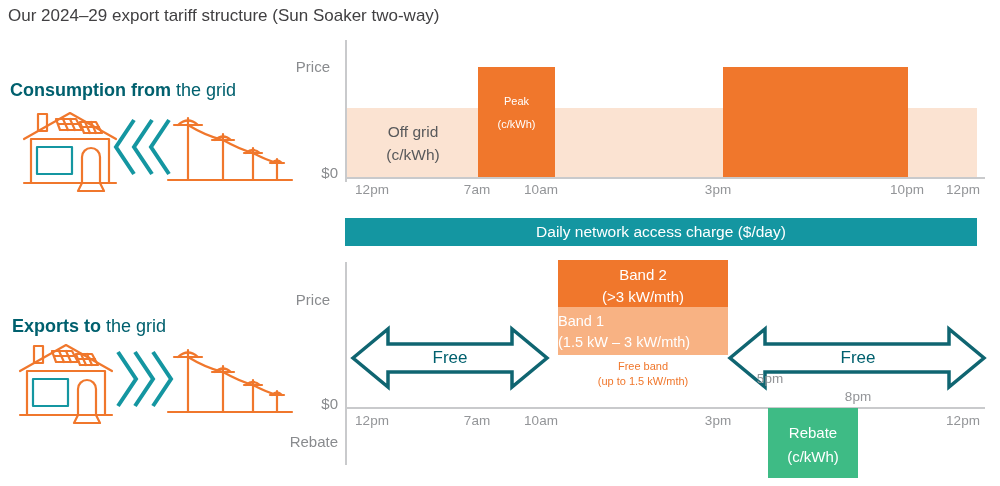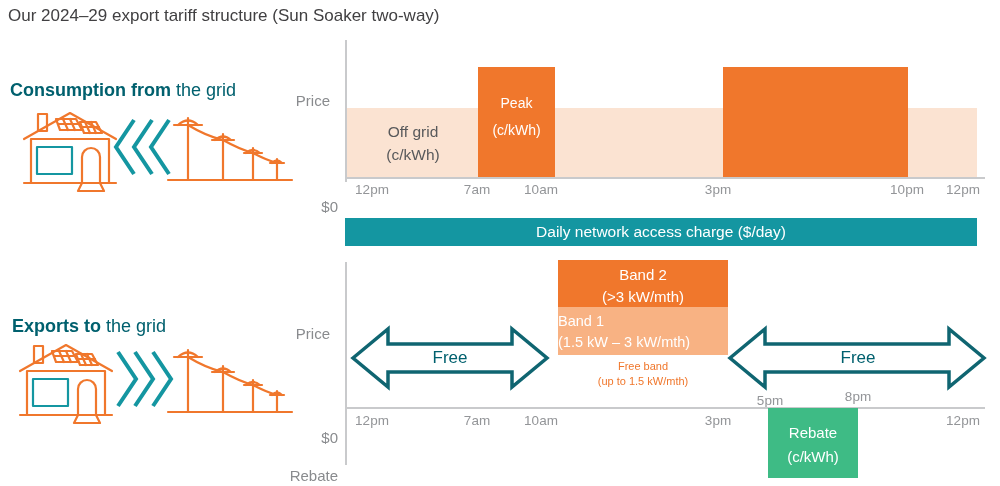--- a/index.html
+++ b/index.html
@@ -4,26 +4,26 @@
 <style>
   html,body{margin:0;padding:0;background:#fff;}
   .canvas{
     position:relative;width:1000px;height:486px;background:#fff;overflow:hidden;
     font-family:"Liberation Sans",sans-serif;
   }
   .abs{position:absolute;}
   .page-title{left:8px;top:6px;font-size:17px;color:var(--text-dark);}
   .section-heading{font-size:18px;color:var(--teal-dark);}
   .section-heading .hb{font-weight:bold;}
-  .axis-label{color:var(--gray-label);font-size:15px;text-align:right;width:60px;margin-top:34px;}
+  .axis-label{color:var(--gray-label);font-size:15px;text-align:right;width:60px;}
   .tick{color:var(--gray-tick);font-size:13.5px;transform:translateX(-50%);white-space:nowrap;}
   .vline{width:1.5px;background:var(--gray-axis);}
   .hline{height:1.5px;background:var(--gray-axis);}
   .band{background:var(--orange-light);}
-  .peak-bar{background:var(--orange);color:#fff;text-align:center;font-size:14px;}
+  .peak-bar{background:var(--orange);color:#fff;text-align:center;font-size:11px;}
   .peak-bar .l1{margin-top:28px;}
   .peak-bar .l2{margin-top:11px;}
   .banner{background:var(--teal);color:#ffffff;font-size:15.5px;display:flex;align-items:center;justify-content:center;}
   .band2{background:var(--orange);color:#fff;text-align:center;font-size:15px;line-height:1.45;padding-top:4px;box-sizing:border-box;}
   .band1{background:var(--orange-mid);color:#fff;text-align:left;font-size:14.5px;line-height:1.45;padding-top:4px;box-sizing:border-box;}
   .freeband-text{color:var(--orange);font-size:11px;text-align:center;line-height:1.35;transform:translateX(-50%);white-space:nowrap;}
   .free-label{color:var(--teal-dark);font-size:17px;transform:translate(-50%,-50%);}
   .rebate-box{background:var(--green);color:#fff;text-align:center;font-size:15px;}
   .rebate-box .l1{margin-top:16px;}
   .rebate-box .l2{margin-top:7px;}
@@ -182,21 +182,21 @@
   <svg class="abs" style="left:350px;top:321px;" width="200" height="74" viewBox="0 0 200 74">
     <polygon class="arrow-poly" points="3,37 38,8 38,23 162,23 162,8 197,37 162,66 162,51 38,51 38,66"></polygon>
   </svg>
   <div class="abs free-label" style="left:450px;top:358px;">Free</div>
 
   <svg class="abs" style="left:727px;top:321px;" width="260" height="74" viewBox="0 0 260 74">
     <polygon class="arrow-poly" points="3,37 38,8 38,23 222,23 222,8 257,37 222,66 222,51 38,51 38,66"></polygon>
   </svg>
   <div class="abs free-label" style="left:858px;top:358px;">Free</div>
 
-  <div class="abs tick" style="left:770px;top:393px;">5pm</div>
+  <div class="abs tick" style="left:770px;top:371px;">5pm</div>
   <div class="abs tick" style="left:858px;top:389px;">8pm</div>
 
   <div class="abs vline" style="left:345px;top:262px;height:203px;"></div>
   <div class="abs hline" style="left:345px;top:407px;width:640px;"></div>
   <div class="abs axis-label" style="left:278px;top:395px;">$0</div>
   <div class="abs axis-label" style="left:278px;top:433px;">Rebate</div>
 
   <div class="abs rebate-box" style="left:768px;top:408px;width:90px;height:70px;">
     <div class="l1">Rebate</div>
     <div class="l2">(c/kWh)</div>

